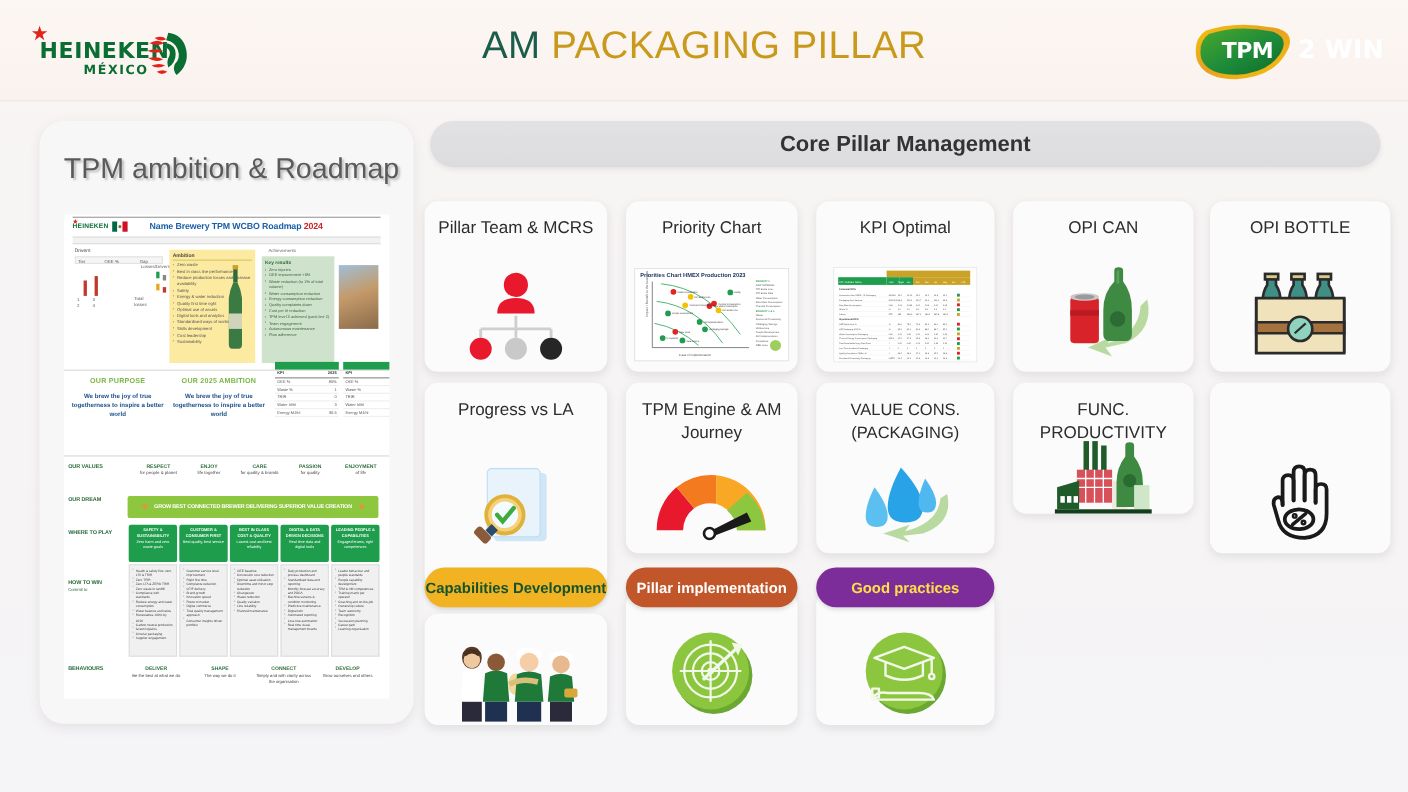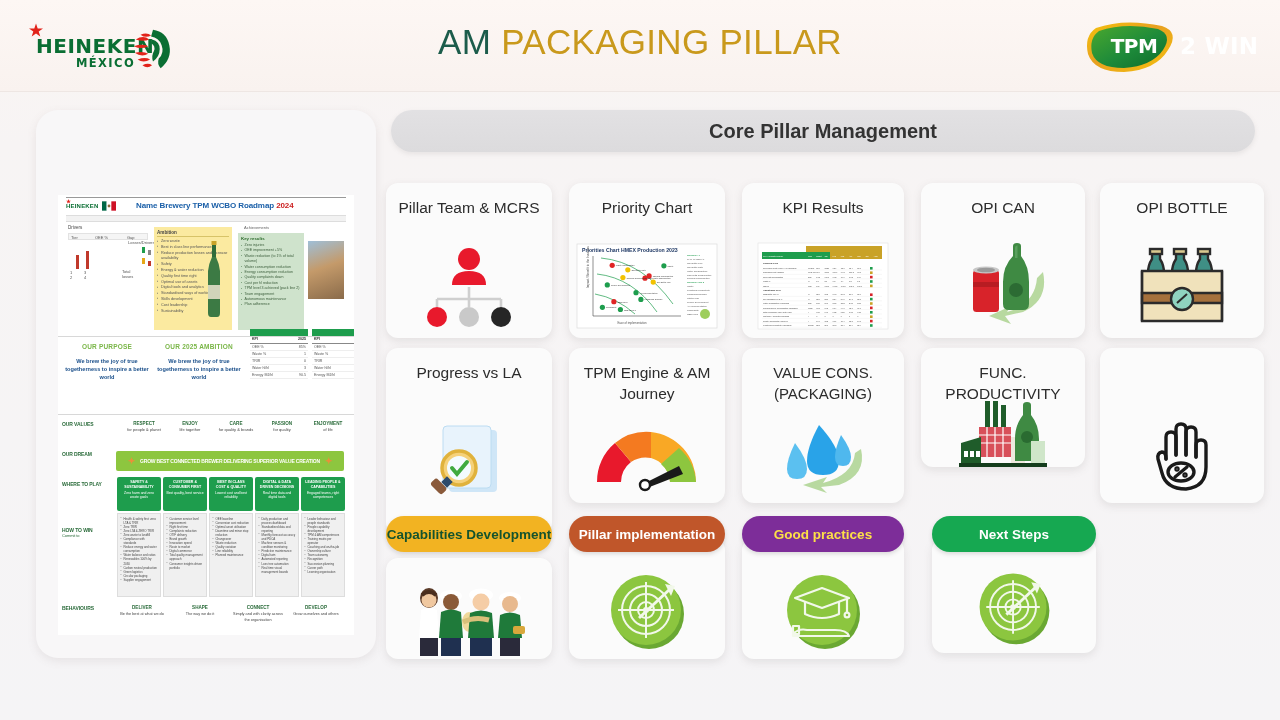--- a/index.html
+++ b/index.html
@@ -245,20 +245,21 @@
         </defs>
         <path d="M12 8 Q40 -2 78 6 Q96 12 84 30 Q72 50 40 52 Q10 52 4 34 Q0 16 12 8 Z" fill="url(#blobOuter)"></path>
         <path d="M15 11 Q41 2 74 9 Q89 15 79 30 Q68 46 40 48 Q13 48 8 33 Q5 18 15 11 Z" fill="url(#blobInner)"></path>
       </svg>
       <div class="tpm-txt">TPM</div>
       <div class="tpm-2win">2 WIN</div>
     </div>
   </div>
 
   <div class="left-panel">
+    <div class="left-title">TPM ambition &amp; Roadmap</div>
 
     <div class="roadmap">
 
       <div class="rm-top">
         <div class="rm-hdrline"></div>
         <svg class="rm-hk-star" viewBox="0 0 10 10">
           <path d="M5 0 L6.2 3.4 L9.8 3.4 L6.9 5.6 L8 9 L5 6.8 L2 9 L3.1 5.6 L0.2 3.4 L3.8 3.4 Z" fill="#e2231a"></path>
         </svg>
         <div class="rm-hk">HEINEKEN</div>
         <svg class="rm-flag" viewBox="0 0 30 20">
@@ -589,21 +590,21 @@
               <text x="110" y="66.6" font-size="2.3" fill="#555" font-family="Liberation Sans, sans-serif">Complaints</text>
               <text x="110" y="70.5" font-size="2.3" fill="#555" font-family="Liberation Sans, sans-serif">OEE Lines</text>
             </g>
         <circle cx="128" cy="70" r="5" fill="#8dc63f" opacity=".85"></circle>
       </svg>
       </div>
     </div>
   </div>
 
   <div class="card" style="left:742px; top:183px; width:162px; height:155px;">
-    <div class="card-title">KPI Results</div>
+    <div class="card-title">KPI Optimal</div>
     <div class="card-art">
       <div class="ct">
       <svg width="130" height="86" viewBox="0 0 130 86">
         <rect x="0" y="0" width="130" height="86" fill="#fff" stroke="#e2e2e2" stroke-width=".6"></rect>
         <rect x="48" y="3" width="76" height="6" fill="#c9a227"></rect>
         <rect x="4" y="9" width="44" height="7" fill="#1e9d4d"></rect>
         <rect x="48" y="9" width="12" height="7" fill="#1e9d4d"></rect>
         <rect x="60" y="9" width="12" height="7" fill="#1e9d4d"></rect>
         <rect x="72" y="9" width="52" height="7" fill="#c9a227"></rect>
         <g id="kpi-rows">
@@ -971,38 +972,14 @@
             <circle cx="70" cy="51" r="2.4"></circle>
             <path d="M16 70 Q22 64 30 66 L58 66 Q70 66 72 72 L16 72 Z"></path>
             <path d="M16 62 L22 62 L22 70 L16 70 Z"></path>
           </g>
         </svg>
         </div>
       </div>
     </div>
   </div>
 
-  <div class="tabcard" style="left:932px; top:516px; width:164px; height:137px;">
-    <div class="tab-pill" id="pill3" style="width: 164px; background: rgb(22, 168, 81);">
-      <span style="color: rgb(255, 255, 255);">Next Steps</span>
-    </div>
-    <div class="tab-body">
-      <div class="tab-art">
-        <div class="ct">
-        <svg width="88" height="88" viewBox="0 0 92 92">
-          <circle cx="48" cy="50" r="35" fill="#6aa832"></circle>
-          <circle cx="45" cy="46" r="35" fill="#8cc63f"></circle>
-          <g stroke="#f2f8ea" stroke-width="2" fill="none">
-            <circle cx="45" cy="46" r="24"></circle>
-                <circle cx="45" cy="46" r="16"></circle>
-                <circle cx="45" cy="46" r="8"></circle>
-            <path d="M45 18 L45 74 M17 46 L73 46"></path>
-          </g>
-          <circle cx="45" cy="46" r="3" fill="#f2f8ea"></circle>
-          <path d="M38 54 L68 26" stroke="#f2f8ea" stroke-width="3"></path>
-          <path d="M64 20 L74 22 L70 32 Z" fill="#f2f8ea"></path>
-        </svg>
-        </div>
-      </div>
-    </div>
-  </div>
 
 </div>
 
 </body></html>

